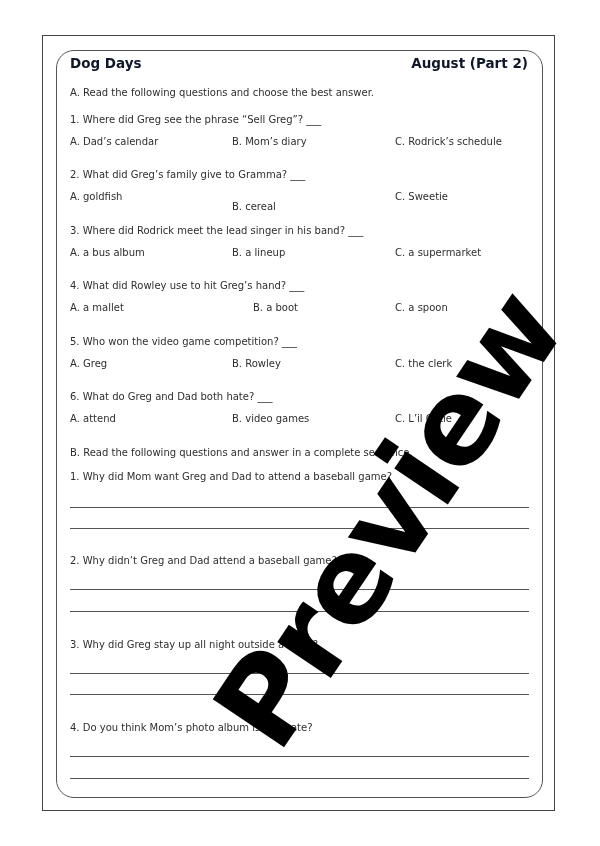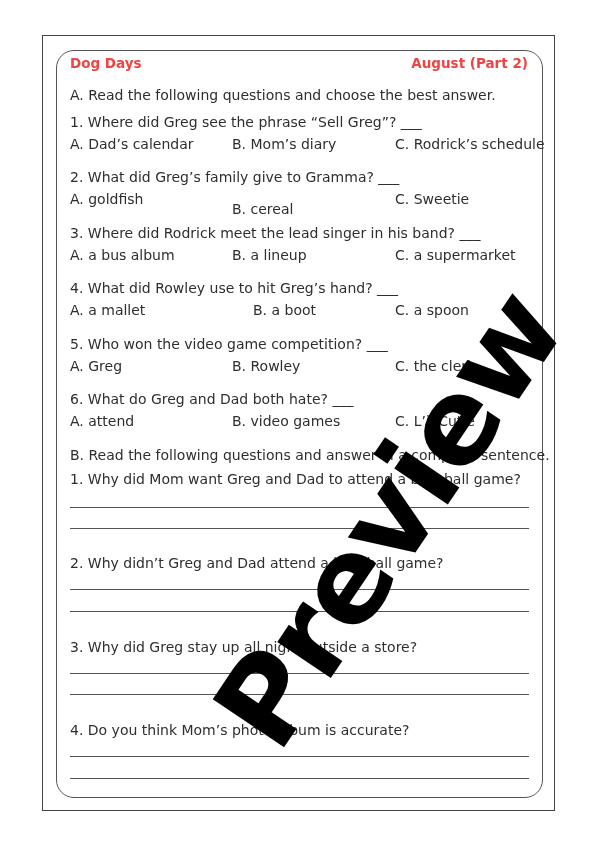--- a/index.html
+++ b/index.html
@@ -3,24 +3,24 @@
 <meta charset="utf-8">
 <style>
   html, body { margin:0; padding:0; background:#ffffff; }
   body { width:600px; height:846px; position:relative; overflow:hidden;
          font-family:"DejaVu Sans", sans-serif; color:#2a2a2a; }
   .outer { position:absolute; left:42px; top:35px; width:513px; height:776px;
            border:1.5px solid #444; box-sizing:border-box; }
   .inner { position:absolute; left:56px; top:50px; width:487px; height:748px;
            border:1.5px solid #555; border-radius:18px; box-sizing:border-box; }
   .abs { position:absolute; white-space:nowrap; }
-  .hdr { font-size:13.5px; font-weight:bold; color:#ef4444; top:55px; }
+  .hdr { font-size:13.5px; font-weight:bold; color:#0f172a; top:55px; }
   .hdr-left { left:70px; }
   .hdr-right { right:72px; }
-  .txt { font-size:14px; color:#2e2e2e; }
+  .txt { font-size:10px; color:#2e2e2e; }
   .line { position:absolute; left:70px; width:459px; height:0;
           border-top:1px solid #555; }
   .watermark { position:absolute; left:130px; top:460px; font-family:"DejaVu Sans", sans-serif;
                font-weight:bold; font-size:118px; color:#000; letter-spacing:-2px;
                transform:rotate(-56deg); transform-origin:center center;
                white-space:nowrap; line-height:1; pointer-events:none; }
 </style>
 </head>
 <body>
 

